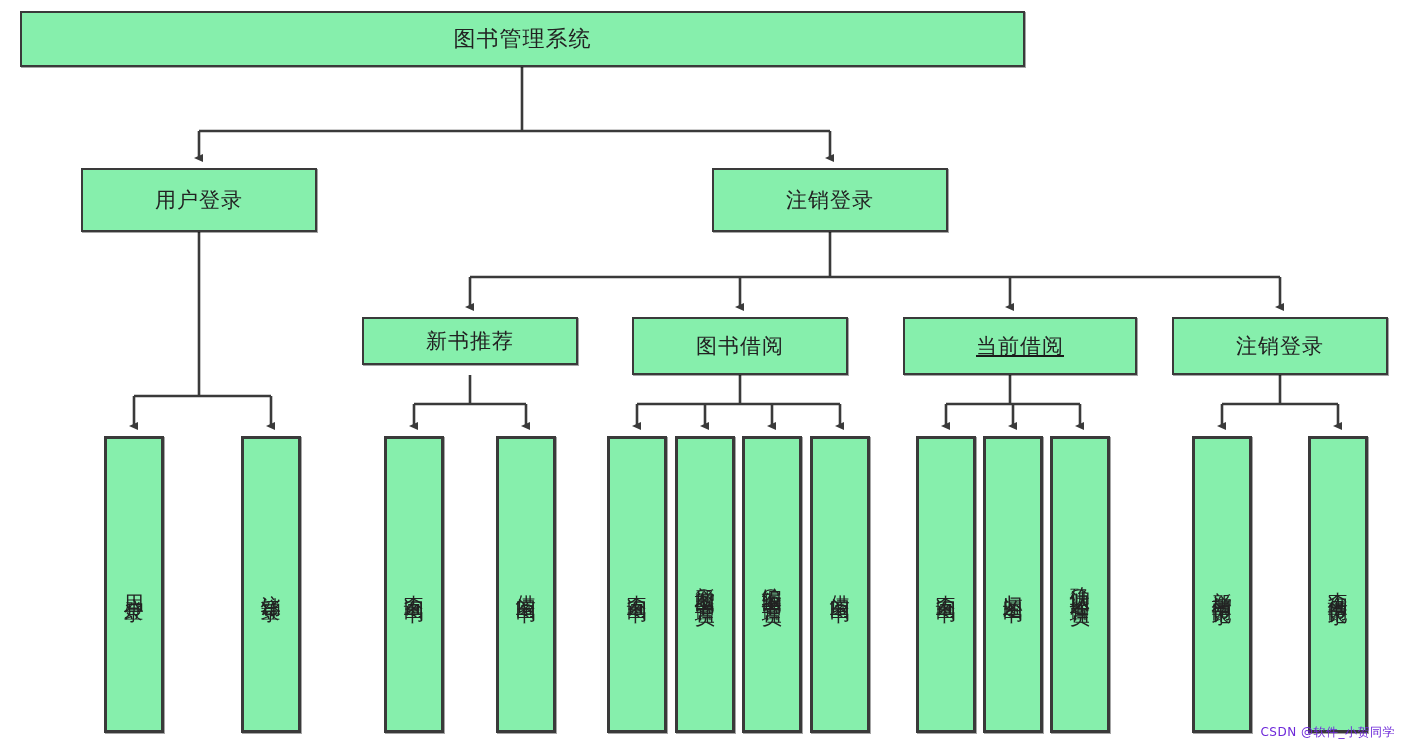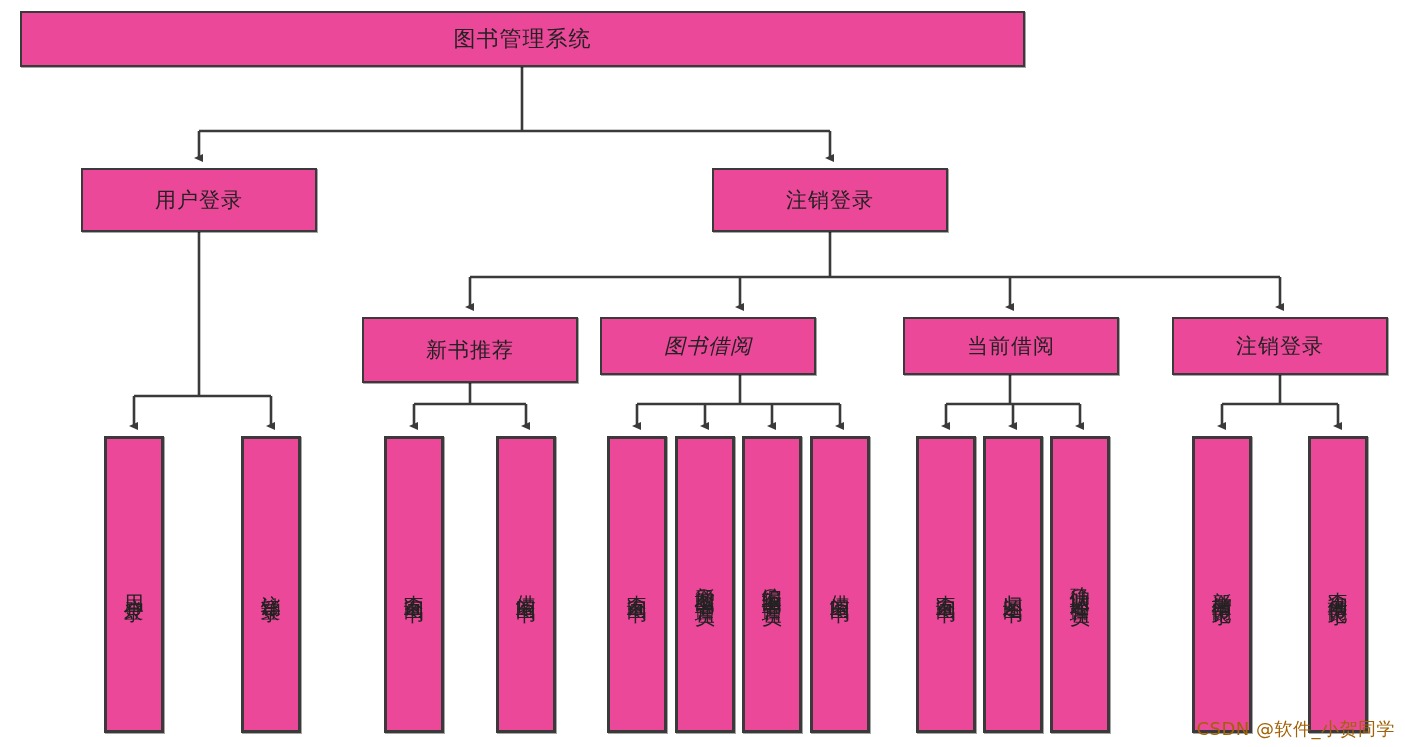--- a/index.html
+++ b/index.html
@@ -18,21 +18,21 @@
   svg.edges{
     position:absolute;
     left:0; top:0;
     width:1405px;
     height:747px;
     pointer-events:none;
   }
   .node{
     position:absolute;
     box-sizing:border-box;
-    background:#ec4899;
+    background:#86efac;
     border:2px solid #3a3a3a;
     box-shadow:1px 1px 0 0 rgba(0,0,0,0.35);
     display:flex;
     align-items:center;
     justify-content:center;
     z-index:2;
   }
   .node .label{
     font-size:21px;
     line-height:1.25;
@@ -52,22 +52,22 @@
     line-height:1.32;
     letter-spacing:3px;
     white-space:nowrap;
     max-height:280px;
   }
   .node.root .label{ font-size:22px; }
   .watermark{
     position:absolute;
     right:10px;
     bottom:6px;
-    font-size:18px;
-    color:#a16207;
+    font-size:12px;
+    color:#6d28d9;
     letter-spacing:0.5px;
     z-index:5;
     white-space:nowrap;
   }
 </style>
 </head>
 <body>
 
 <div id="canvas">
 
@@ -125,27 +125,27 @@
     <span class="label">图书管理系统</span>
   </div>
 
   <div class="node" style="left:81px; top:168px; width:236px; height:64px;">
     <span class="label">用户登录</span>
   </div>
   <div class="node" style="left:712px; top:168px; width:236px; height:64px;">
     <span class="label">注销登录</span>
   </div>
 
-  <div class="node" style="left:362px; top:317px; width:216px; height:66px;">
+  <div class="node" style="left:362px; top:317px; width:216px; height:48px;">
     <span class="label">新书推荐</span>
   </div>
-  <div class="node" style="left:600px; top:317px; width:216px; height:58px;font-style:italic;">
+  <div class="node" style="left:632px; top:317px; width:216px; height:58px;">
     <span class="label">图书借阅</span>
   </div>
-  <div class="node" style="left:903px; top:317px; width:216px; height:58px;">
+  <div class="node" style="left:903px; top:317px; width:234px; height:58px;text-decoration:underline;">
     <span class="label">当前借阅</span>
   </div>
   <div class="node" style="left:1172px; top:317px; width:216px; height:58px;">
     <span class="label">注销登录</span>
   </div>
 
   <div class="node leaf" style="left:104px; top:436px; width:60px; height:297px;">
     <span class="label">用户登录</span>
   </div>
   <div class="node leaf" style="left:241px; top:436px; width:60px; height:297px;">

